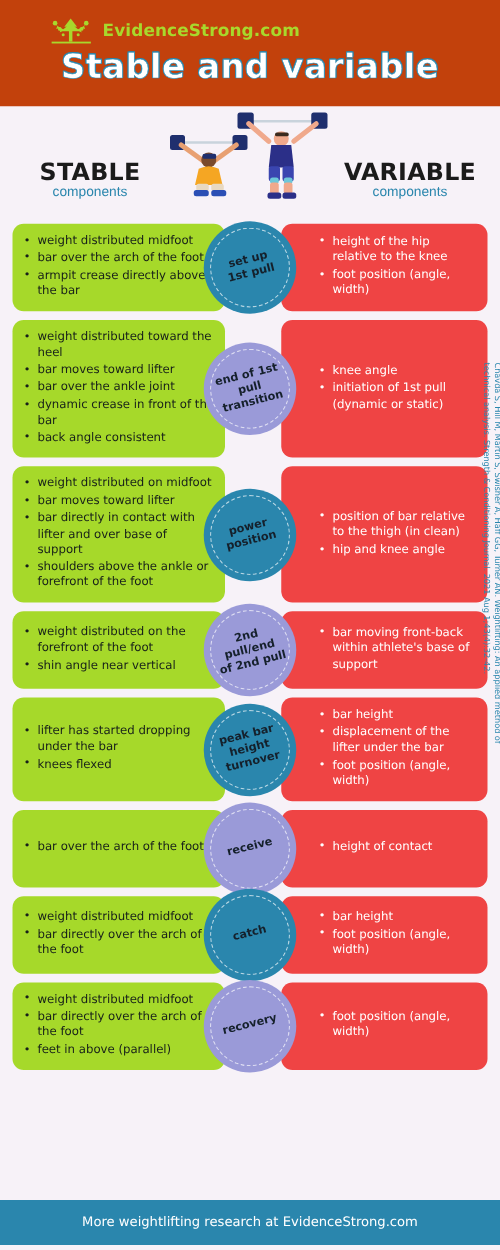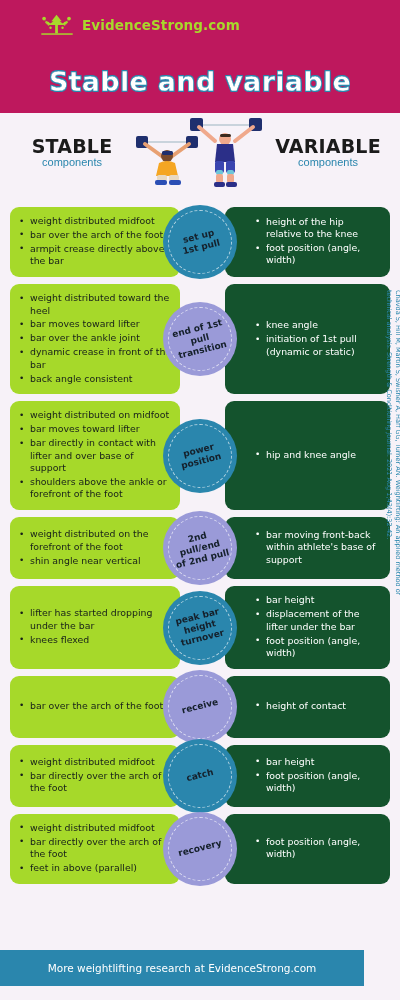--- a/index.html
+++ b/index.html
@@ -8,21 +8,21 @@
     width: 400px;
     height: 1000px;
     font-family: "Liberation Sans", sans-serif;
     background: #f7f2f8;
     overflow: hidden;
     position: relative;
   }
 
   
   .header {
-    background: #be185d;
+    background: #c2410c;
     padding: 12px 0 16px 0;
     text-align: center;
     position: relative;
   }
   .logo-row {
     display: flex;
     align-items: center;
     justify-content: flex-start;
     padding-left: 38px;
     gap: 6px;
@@ -30,21 +30,21 @@
   }
   .logo-mark { width: 38px; height: 24px; flex: 0 0 auto; }
   .logo-text {
     color: #a8d82c;
     font-size: 13.5px;
     font-weight: bold;
     letter-spacing: 0.1px;
     font-family: "DejaVu Sans", sans-serif;
   }
   .title-main {
-    margin-top: 28px;
+    margin-top: 0;
     font-size: 27px;
     font-weight: bold;
     color: #ffffff;
     letter-spacing: 0.3px;
     font-family: "DejaVu Sans", sans-serif;
     text-shadow:
       -0.6px -0.6px 0 #2a86ad, 0.6px -0.6px 0 #2a86ad,
       -0.6px  0.6px 0 #2a86ad, 0.6px  0.6px 0 #2a86ad;
     -webkit-text-stroke: 0.4px #2a86ad;
   }
@@ -67,20 +67,21 @@
     width: 120px;
   }
   .col-head.left  { left: 12px; }
   .col-head.right { right: 12px; }
   .col-head .big {
     font-size: 19px;
     font-weight: bold;
     color: #1b1b1b;
     letter-spacing: 0.2px;
     font-family: "DejaVu Sans", sans-serif;
+    margin-top: 20px;
   }
   .col-head .small {
     font-size: 11px;
     font-weight: normal;
     color: #2a86ad;
     margin-top: -1px;
   }
   .lifters {
     position: absolute;
     left: 50%;
@@ -104,21 +105,21 @@
     min-height: 62px;
   }
   .panel-left {
     width: 170px;
     background: #a6d92a;
     border-radius: 9px;
     padding: 8px 8px 8px 9px;
   }
   .panel-right {
     flex: 1;
-    background: #14532d;
+    background: #ef4444;
     border-radius: 9px;
     padding: 8px 8px 8px 30px;
     margin-left: 45px;
   }
   ul { list-style: none; }
   li {
     position: relative;
     padding-left: 11px;
     font-size: 9.4px;
     line-height: 12.4px;
@@ -180,22 +181,22 @@
     line-height: 8.6px;
     color: #2a86ad;
     font-family: "DejaVu Sans", sans-serif;
     text-align: left;
     letter-spacing: -0.05px;
   }
 
   
   .footer {
     position: absolute;
-    left: 0; bottom: 14px;
-    width: 364px;
+    left: 0; bottom: 4px;
+    width: 400px;
     height: 36px;
     background: #2a86ad;
     display: flex;
     align-items: center;
     justify-content: center;
   }
   .footer span {
     color: #ffffff;
     font-size: 10.5px;
     font-family: "DejaVu Sans", sans-serif;
@@ -325,20 +326,21 @@
       <div class="panel panel-left">
         <ul>
           <li>weight distributed on midfoot</li>
           <li>bar moves toward lifter</li>
           <li>bar directly in contact with lifter and over base of support</li>
           <li>shoulders above the ankle or forefront of the foot</li>
         </ul>
       </div>
       <div class="panel panel-right">
         <ul>
+          <li>position of bar relative to the thigh (in clean)</li>
           <li>hip and knee angle</li>
         </ul>
       </div>
       <div class="badge blue">
         <div class="dash"></div>
         <div class="txt">power<br>position</div>
       </div>
     </div>
     <div class="row">
       <div class="panel panel-left">

